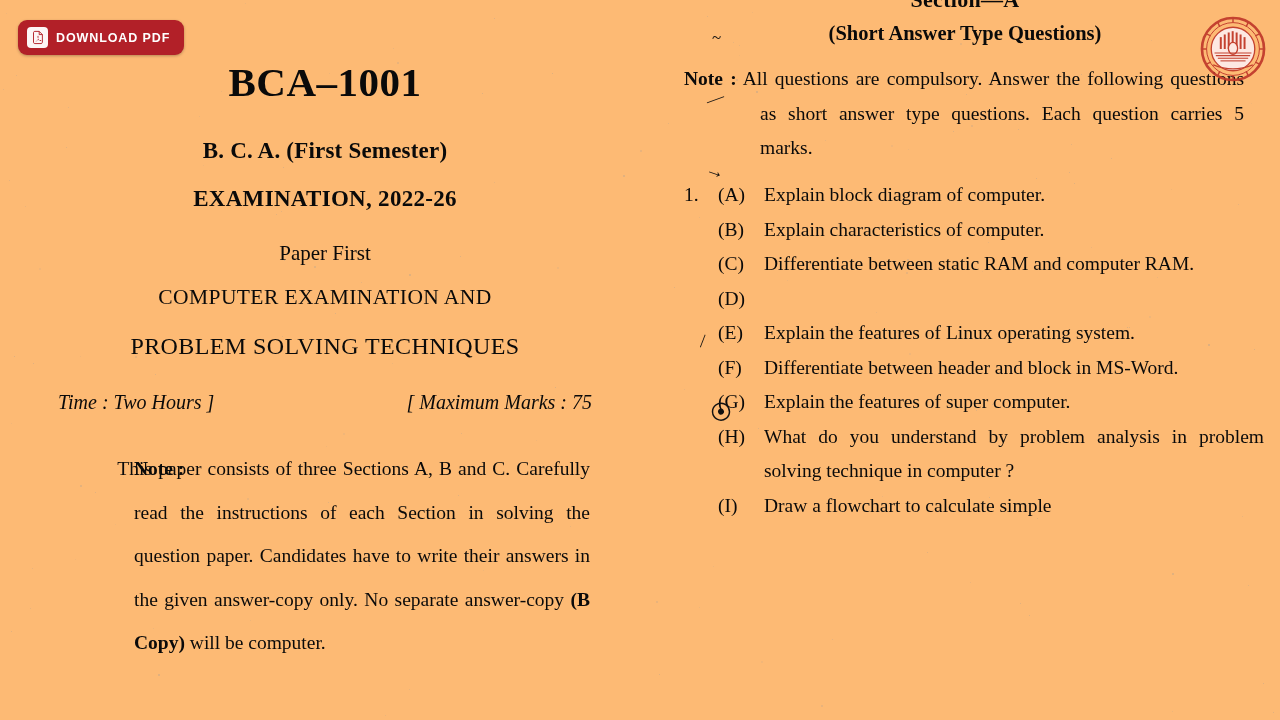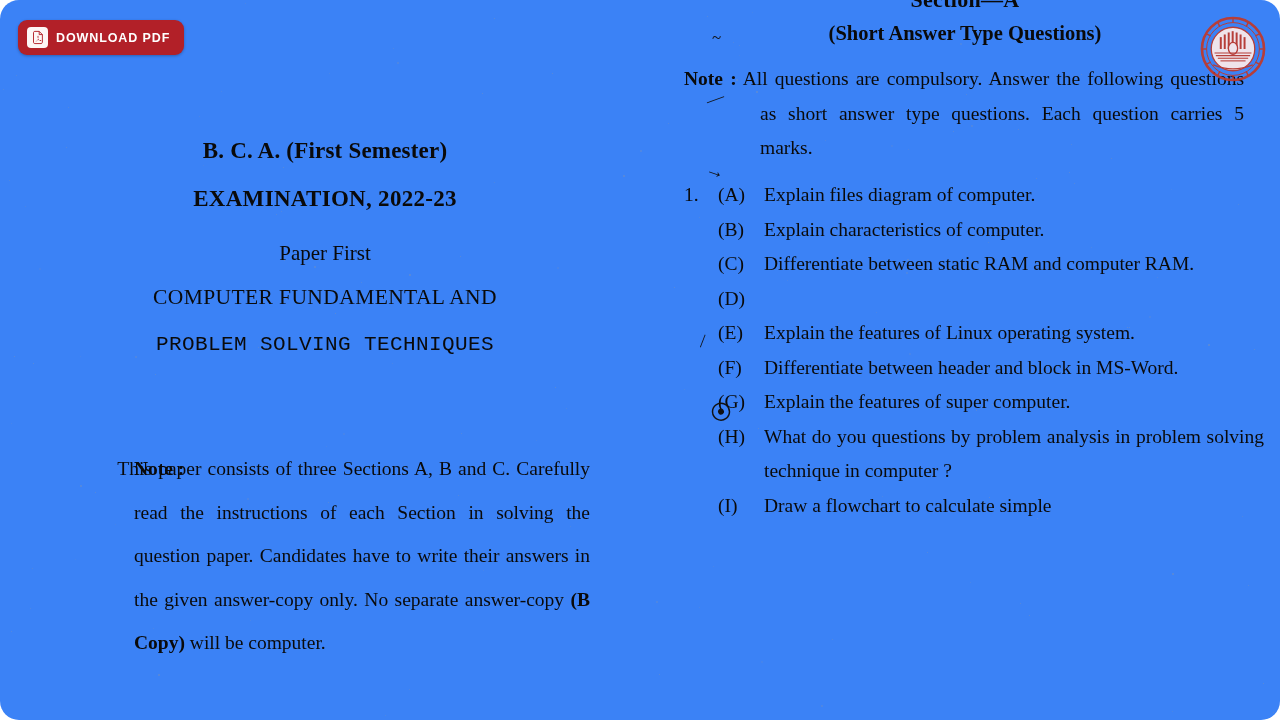--- a/index.html
+++ b/index.html
@@ -9,22 +9,21 @@
   }
   body {
     font-family: "Liberation Serif", "DejaVu Serif", serif;
     color: #0a0a0a;
   }
   #page {
     position: relative;
     width: 1280px;
     height: 720px;
     overflow: hidden;
-    background: #3b82f6;
-    border-radius: 19px;
+    background: #fdba74;
   }
   
   #speckle {
     position: absolute;
     inset: 0;
     pointer-events: none;
     z-index: 5;
     opacity: .55;
   }
   #speckle i {
@@ -98,21 +97,21 @@
   }
   .ctr-line {
     position: absolute;
     left: 0; right: 0;
     text-align: center;
   }
   #deg-line   { top: 138px; font-size: 23px; font-weight: bold; letter-spacing: .2px; }
   #exam-line  { top: 186px; font-size: 23px; font-weight: bold; letter-spacing: .3px; }
   #paper-line { top: 241px; font-size: 21px; }
   #subj-1     { top: 285px; font-size: 21.5px; letter-spacing: .4px; }
-  #subj-2     { top: 333px; font-size: 21px; letter-spacing: .4px; font-family: Liberation Mono, monospace; }
+  #subj-2     { top: 333px; font-size: 24px; letter-spacing: .4px; }
 
   #time-marks {
     position: absolute;
     left: 58px;
     top: 391px;
     width: 540px;
     font-size: 20px;
     font-style: italic;
     display: flex;
     justify-content: space-between;
@@ -261,27 +260,32 @@
           <path d="M24 60 L76 60"></path>
           <path d="M27 64 L73 64"></path>
           <path d="M31 68 L69 68"></path>
       </g>
       <path d="M20 74 Q50 86 80 74" fill="none" stroke="#c0392b" stroke-width="2"></path>
     </svg>
   </div>
 
   <div id="col-left" class="col">
 
+    <div id="paper-code">BCA–1001</div>
 
     <div id="deg-line" class="ctr-line">B. C. A. (First Semester)</div>
-    <div id="exam-line" class="ctr-line">EXAMINATION, 2022-23</div>
+    <div id="exam-line" class="ctr-line">EXAMINATION, 2022-26</div>
     <div id="paper-line" class="ctr-line">Paper First</div>
-    <div id="subj-1" class="ctr-line">COMPUTER FUNDAMENTAL AND</div>
+    <div id="subj-1" class="ctr-line">COMPUTER EXAMINATION AND</div>
     <div id="subj-2" class="ctr-line">PROBLEM SOLVING TECHNIQUES</div>
 
+    <div id="time-marks">
+      <span class="tm">Time : Two Hours ]</span>
+      <span class="mm">[ Maximum Marks : 75</span>
+    </div>
 
     <div id="left-note">
       <div class="body">
         <span class="first">
           <span class="note-lbl">Note :</span>
         </span><span>This paper consists of three Sections A, B and C. Carefully read the instructions of each Section in solving the question paper. Candidates have to write their answers in the given answer-copy only. No separate answer-copy </span><span class="bold">(B Copy)</span><span> will be computer.</span>
       </div>
     </div>
 
   </div>
@@ -297,21 +301,21 @@
           <span class="note-lbl">Note :</span>
         </span><span>All questions are compulsory. Answer the following questions as short answer type questions. Each question carries 5 marks.</span>
       </div>
     </div>
 
     <div id="qlist">
 
       <div class="qrow">
         <span class="qnum">1.</span>
         <span class="qlabel">(A)</span>
-        <span class="qtext nojust">Explain files diagram of computer.</span>
+        <span class="qtext nojust">Explain block diagram of computer.</span>
       </div>
 
       <div class="qrow">
         <span class="qnum"></span>
         <span class="qlabel">(B)</span>
         <span class="qtext nojust">Explain characteristics of computer.</span>
       </div>
 
       <div class="qrow">
         <span class="qnum"></span>
@@ -338,21 +342,21 @@
 
       <div class="qrow">
         <span class="qnum"></span>
         <span class="qlabel">(G)</span>
         <span class="qtext nojust">Explain the features of super computer.</span>
       </div>
 
       <div class="qrow">
         <span class="qnum"></span>
         <span class="qlabel">(H)</span>
-        <span class="qtext">What do you questions by problem analysis in problem solving technique in computer ?</span>
+        <span class="qtext">What do you understand by problem analysis in problem solving technique in computer ?</span>
       </div>
 
       <div class="qrow">
         <span class="qnum"></span>
         <span class="qlabel">(I)</span>
         <span class="qtext">Draw a flowchart to calculate simple</span>
       </div>
 
     </div>
 

